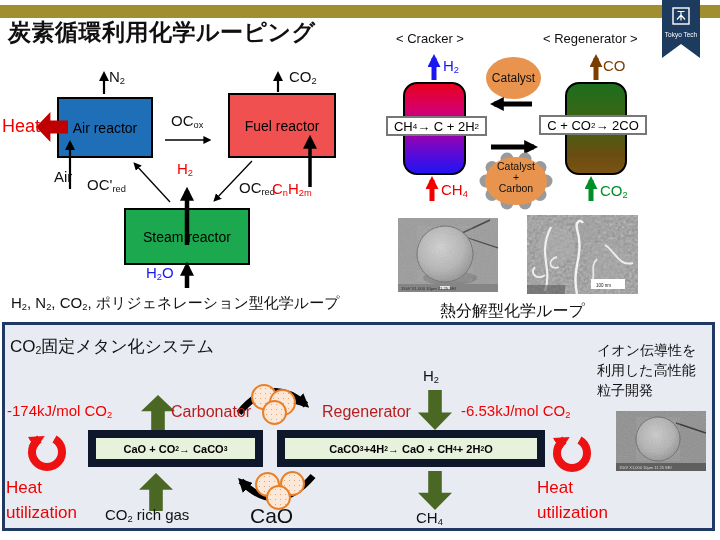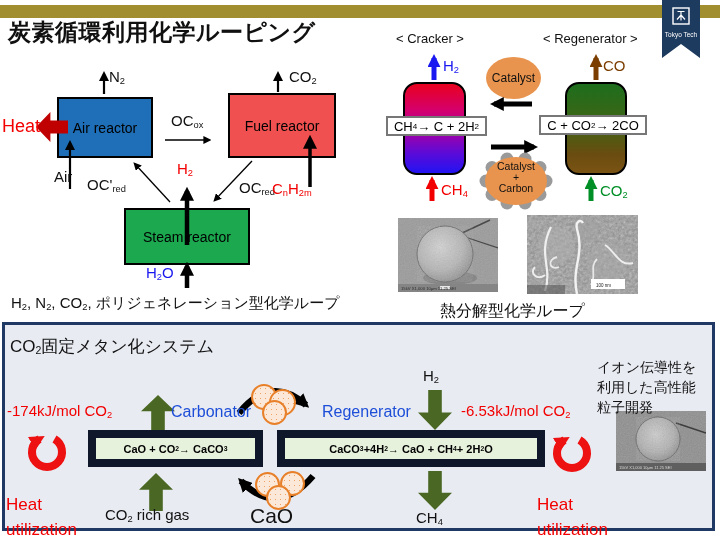--- a/index.html
+++ b/index.html
@@ -10,21 +10,21 @@
   
   .gold-bar{position:absolute;left:0;top:5px;width:720px;height:13px;background:#a18e2f;z-index:1;}
   .logo-banner{position:absolute;left:662px;top:0;width:38px;height:58px;background:#1d3a5f;z-index:2;
                clip-path:polygon(0 0,100% 0,100% 100%,50% 76%,0 100%);}
   .logo-text{position:absolute;left:0;top:31px;width:38px;text-align:center;font-size:6.5px;color:#fff;}
   .title{position:absolute;left:8px;top:17px;margin:0;font-size:23px;font-weight:bold;color:#101010;z-index:3;letter-spacing:.5px;}
   
   .lbl{position:absolute;font-size:15px;white-space:nowrap;z-index:8;}
   .b{font-weight:normal;}
   .red{color:#f20000;} .blue{color:#1a18f0;} .brown{color:#7b3e00;} .green{color:#008f27;}
-  .dgreen{color:#1d4ed8;}
+  .dgreen{color:#b91c1c;}
   
   .reactor{position:absolute;border:2px solid #000;display:flex;align-items:center;justify-content:center;
            font-weight:normal;font-size:14px;color:#000;z-index:2;box-sizing:border-box;}
   .heat-arrow{position:absolute;left:36px;top:112px;width:32px;height:30px;background:#c00000;z-index:3;
               clip-path:polygon(0 50%,45% 0,45% 28%,100% 28%,100% 72%,45% 72%,45% 100%);}
   
   .vessel{position:absolute;border:2px solid #000;border-radius:14px;z-index:2;box-sizing:border-box;}
   .vessel.cracker{background:linear-gradient(180deg,#e8001e 0%,#d4006e 30%,#a100a8 55%,#5b0bd8 78%,#2213f2 100%);}
   .vessel.regen{background:linear-gradient(180deg,#1d6e1d 0%,#3f6414 45%,#6b4c10 80%,#7a5414 100%);}
   .catalyst-ellipse{position:absolute;left:486px;top:57px;width:55px;height:42px;border-radius:50%;
@@ -40,21 +40,21 @@
   .gbox{position:absolute;background:#e7f2dc;border:8px solid #0f172a;z-index:4;display:flex;align-items:center;
         justify-content:center;font-size:11px;font-weight:bold;color:#000;box-sizing:border-box;}
   .garrow{position:absolute;background:#4a6824;z-index:3;}
   .garrow.up{clip-path:polygon(50% 0,100% 44%,70% 44%,70% 100%,30% 100%,30% 44%,0 44%);}
   .garrow.down{clip-path:polygon(30% 0,70% 0,70% 56%,100% 56%,50% 100%,0 56%,30% 56%);}
   .ocircle{position:absolute;border:2px solid #e8802a;border-radius:50%;z-index:6;box-sizing:border-box;
            background-color:#fbe8d8;
            background-image:radial-gradient(circle,#eda266 22%,rgba(0,0,0,0) 26%);background-size:5px 5px;}
   .overlay{position:absolute;left:0;top:0;width:720px;height:540px;z-index:5;pointer-events:none;}
   .sem{position:absolute;z-index:2;}
-  .ml{line-height:1.45;white-space:normal;margin-top:17px;}
+  .ml{line-height:1.45;white-space:normal;}
 </style>
 </head>
 <body>
 
 <div class="slide">
 
   <div class="gold-bar"></div>
   <div class="logo-banner">
     <svg class="abs" style="left:10px;top:7px;" width="18" height="18" viewBox="0 0 18 18">
       <rect x="1" y="1" width="16" height="16" fill="none" stroke="#fff" stroke-width="1.4"></rect>

